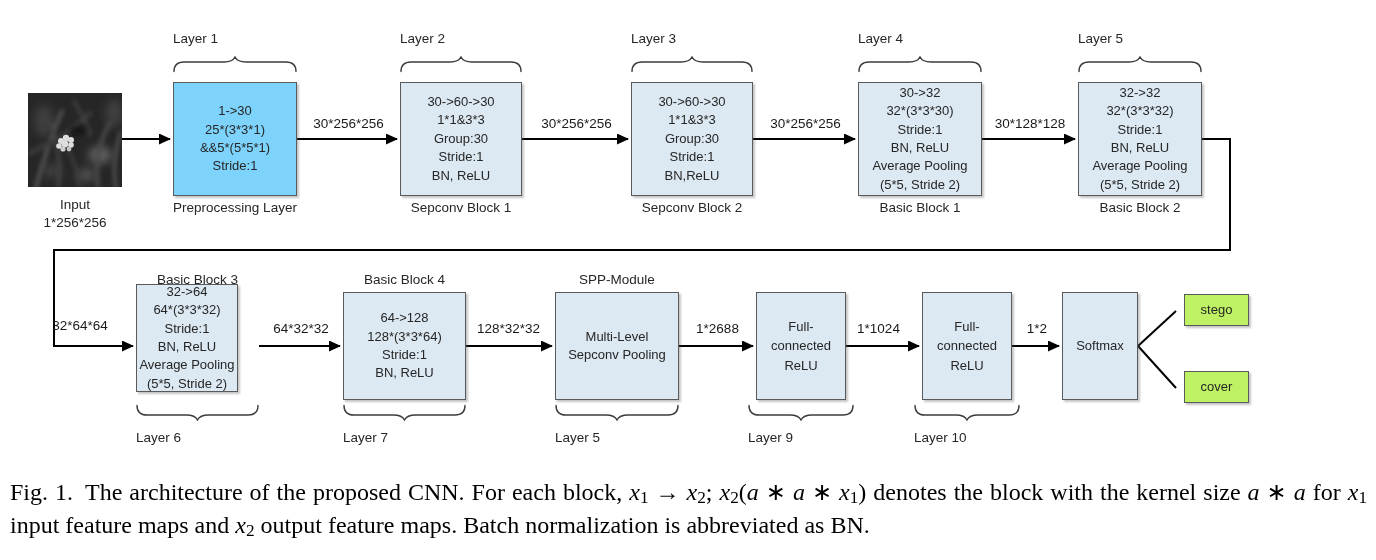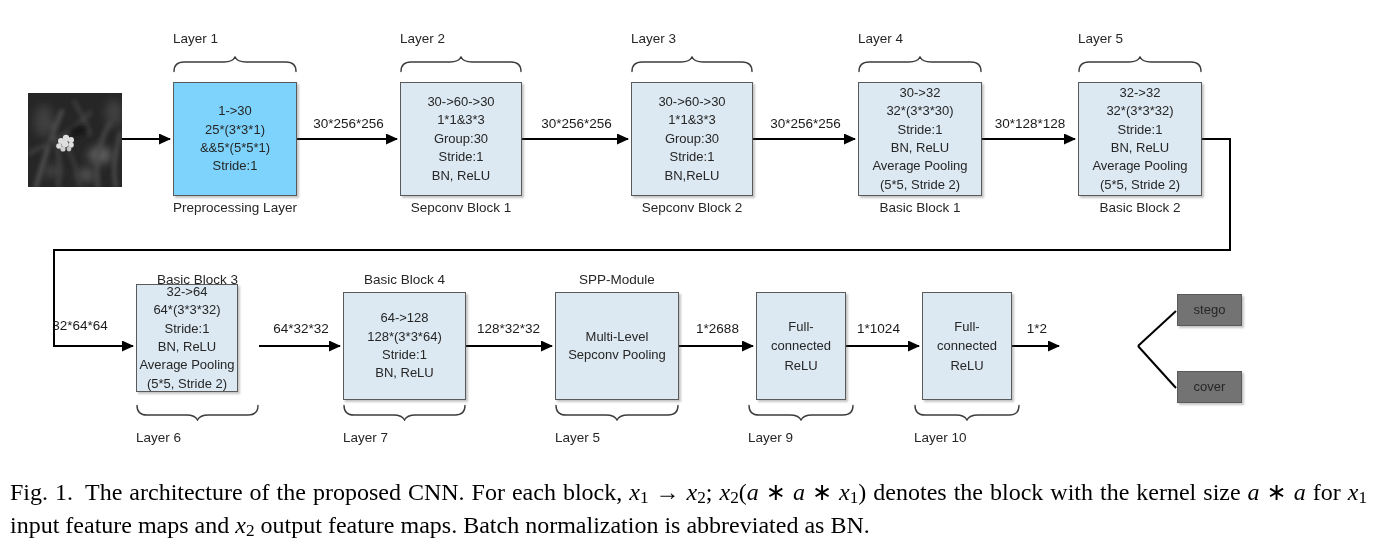--- a/index.html
+++ b/index.html
@@ -4,21 +4,21 @@
 <style>
   html,body{margin:0;padding:0;background:#ffffff;}
   body{width:1376px;height:560px;position:relative;overflow:hidden;
        font-family:"Liberation Sans",sans-serif;color:#1f1f1f;}
   .stage{position:absolute;inset:0;}
   .block{position:absolute;border:1.4px solid #5a5a5a;box-sizing:border-box;
          display:flex;align-items:center;justify-content:center;text-align:center;
          box-shadow:1.5px 1.5px 2px rgba(90,90,90,.35);}
   .blue{background:#dce9f2;}
   .green{background:#7dd3fc;}
-  .orange{background:#737373;}
+  .orange{background:#bef264;margin-left:7px;}
   .block-body{white-space:pre-line;font-size:13px;line-height:1.42;color:#262626;}
   .small-body{font-size:13px;line-height:1.5;}
   .layer-label{position:absolute;text-align:left;font-size:13.5px;color:#262626;}
   .blk-title{position:absolute;text-align:center;font-size:13.5px;color:#262626;}
   .arrow-label{position:absolute;text-align:center;font-size:13.5px;color:#1a1a1a;}
   .io-label{position:absolute;text-align:center;font-size:13.5px;line-height:1.35;
             white-space:pre-line;color:#262626;}
   .brace{position:absolute;}
   .caption{position:absolute;left:10px;right:9px;top:477px;
            font-family:"Liberation Serif",serif;font-size:24px;line-height:1.33;
@@ -87,20 +87,22 @@
       <circle cx="33" cy="48" r="3"></circle>
         <circle cx="38" cy="45" r="3.2"></circle>
         <circle cx="43" cy="47" r="3"></circle>
       <circle cx="31" cy="53" r="2.8"></circle>
         <circle cx="37" cy="51" r="3.4"></circle>
         <circle cx="43" cy="52" r="2.8"></circle>
       <circle cx="35" cy="56" r="2.6" fill="#cfcfcf"></circle>
         <circle cx="41" cy="56" r="2.4" fill="#c6c6c6"></circle>
     </g>
   </svg>
+  <div class="io-label" style="left:18px;top:196px;width:114px">Input
+1*256*256</div>
 
   <div class="layer-label" style="left:173px;top:31px;width:124px">Layer 1</div>
   <div class="layer-label" style="left:400px;top:31px;width:122px">Layer 2</div>
   <div class="layer-label" style="left:631px;top:31px;width:122px">Layer 3</div>
   <div class="layer-label" style="left:858px;top:31px;width:124px">Layer 4</div>
   <div class="layer-label" style="left:1078px;top:31px;width:124px">Layer 5</div>
 
   <div class="brace" style="left:173px;top:56px;width:124px;height:17px"><svg width="124" height="17" viewBox="0 0 124 17" xmlns="http://www.w3.org/2000/svg">
         <path d="M1,15.5 Q1,6 11,6 L51,6 Q59.5,6 62,1 Q64.5,6 73,6 L113,6 Q123,6 123,15.5" fill="none" stroke="#3d3d3d" stroke-width="1.4" stroke-linecap="round"></path>
       </svg></div>
@@ -189,20 +191,23 @@
   </div>
   <div class="block blue" style="left:756px;top:292px;width:90px;height:108px">
     <div class="block-body small-body">Full-
 connected
 ReLU</div>
   </div>
   <div class="block blue" style="left:922px;top:292px;width:90px;height:108px">
     <div class="block-body small-body">Full-
 connected
 ReLU</div>
+  </div>
+  <div class="block blue" style="left:1062px;top:292px;width:76px;height:108px">
+    <div class="block-body">Softmax</div>
   </div>
   <div class="block orange" style="left:1177px;top:294px;width:65px;height:32px">
     <div class="block-body">stego</div>
   </div>
   <div class="block orange" style="left:1177px;top:371px;width:65px;height:32px">
     <div class="block-body">cover</div>
   </div>
 
   <div class="arrow-label" style="left:30px;top:318px;width:100px">32*64*64</div>
   <div class="arrow-label" style="left:259px;top:321px;width:84px">64*32*32</div>

